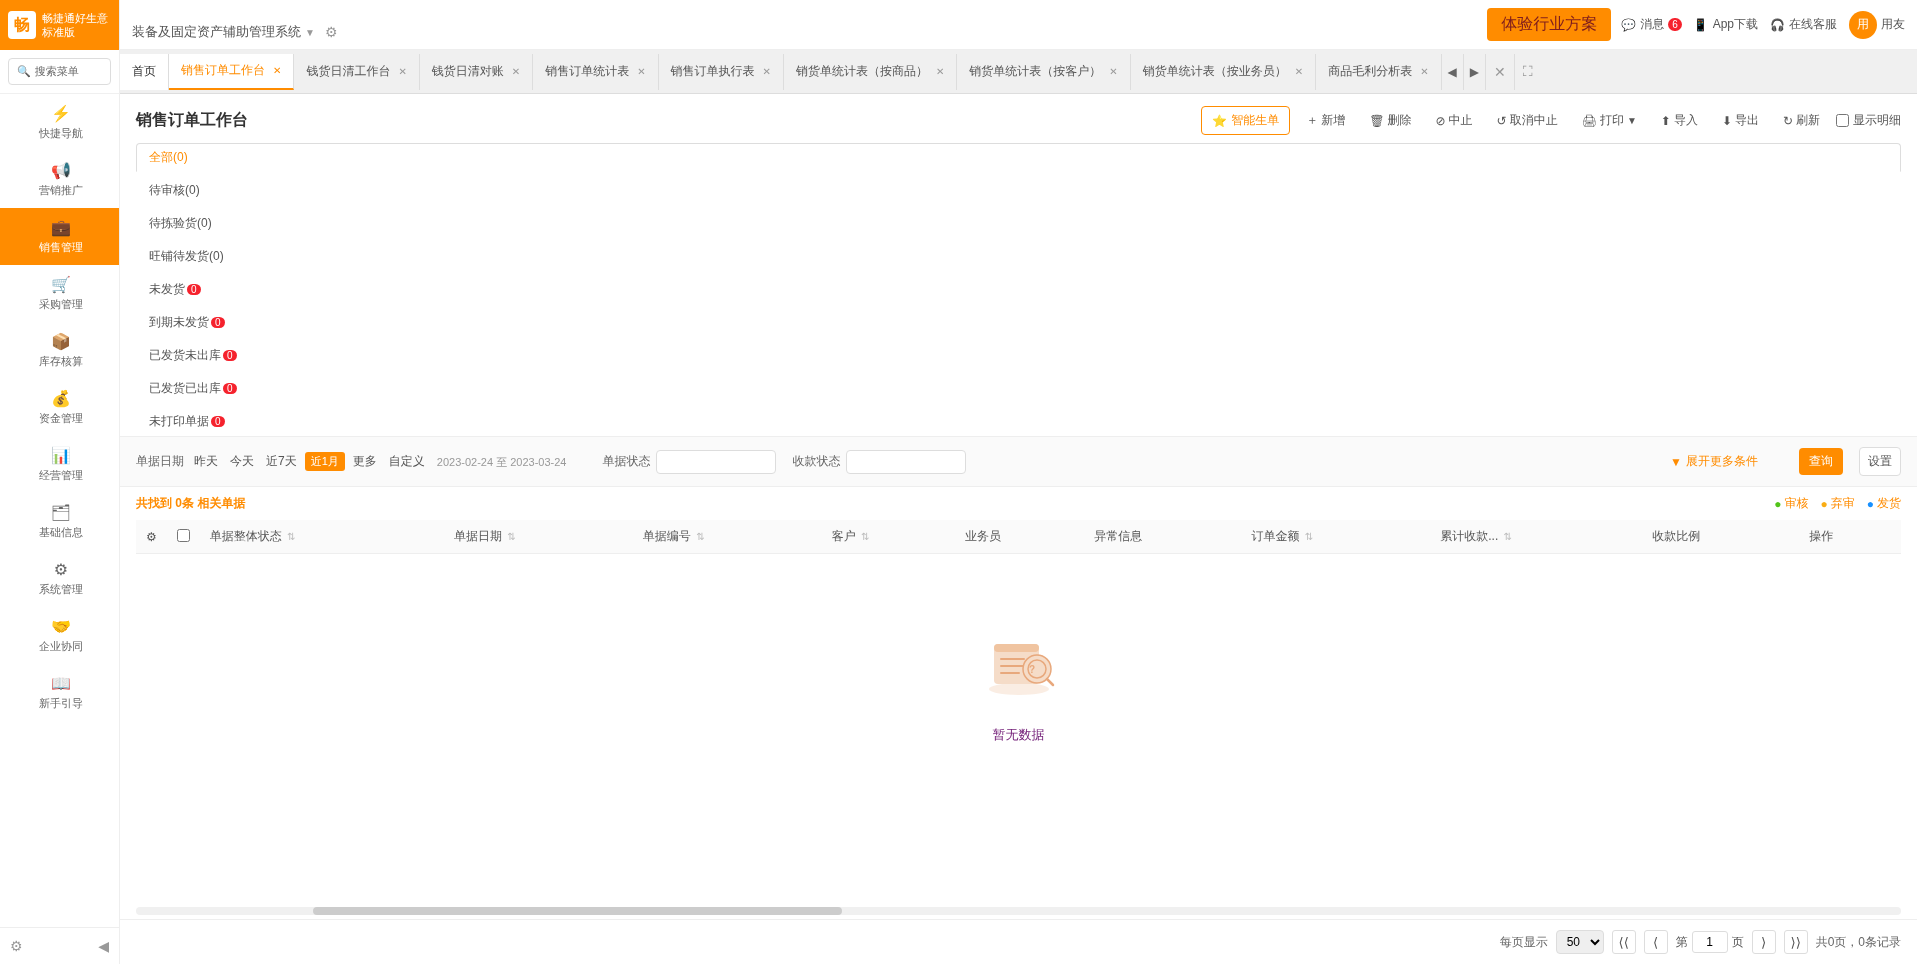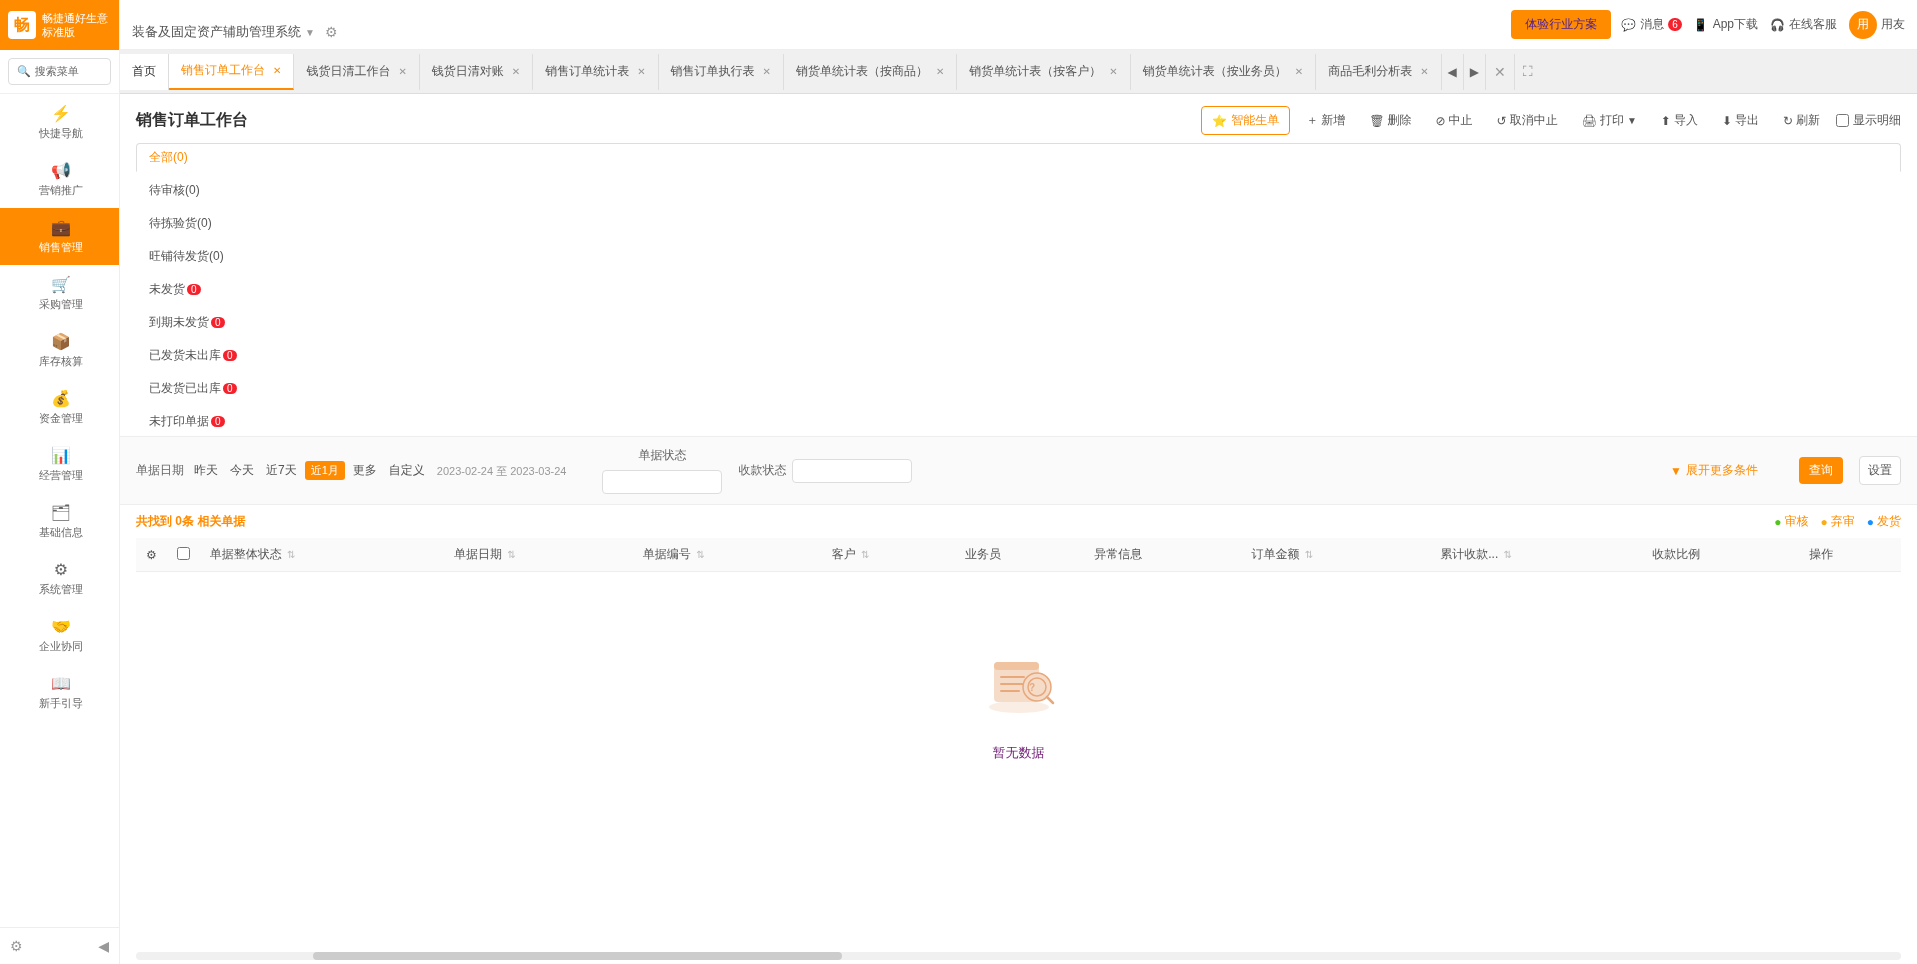--- a/index.html
+++ b/index.html
@@ -21,21 +21,21 @@
 
     
     .main { flex: 1; display: flex; flex-direction: column; overflow: hidden; }
 
     
     .topbar { height: 50px; background: white; display: flex; align-items: center; padding: 0 12px; border-bottom: 1px solid #eee; gap: 10px; }
     .topbar-title { font-size: 13px; color: #333; flex: 1; display: flex; align-items: center; gap: 6px; margin-top: 15px; }
     .topbar-dropdown { display: flex; align-items: center; gap: 4px; cursor: pointer; color: #555; }
     .topbar-dropdown .arrow { font-size: 10px; color: #999; }
     .topbar-gear { color: #999; cursor: pointer; font-size: 14px; margin-left: 4px; }
-    .topbar-industry-btn { background: #ff8c00; color: #4c1d95; border: none; border-radius: 4px; padding: 6px 14px; font-size: 12px; cursor: pointer; }
+    .topbar-industry-btn { background: #ff8c00; color: #7f1d1d; border: none; border-radius: 4px; padding: 6px 14px; font-size: 16px; cursor: pointer; }
     .topbar-actions { display: flex; align-items: center; gap: 12px; margin-left: auto; }
     .topbar-action { display: flex; align-items: center; gap: 4px; color: #555; cursor: pointer; font-size: 12px; }
     .topbar-badge { background: #f5222d; color: white; border-radius: 10px; font-size: 10px; padding: 1px 4px; }
     .topbar-avatar { width: 28px; height: 28px; background: #ff8c00; border-radius: 50%; display: flex; align-items: center; justify-content: center; color: white; font-size: 12px; }
 
     
     .tabbar { background: #f0f0f0; display: flex; align-items: center; border-bottom: 1px solid #ddd; overflow: hidden; height: 44px; }
     .tab { display: flex; align-items: center; gap: 4px; padding: 0 12px; height: 36px; cursor: pointer; font-size: 12px; color: #555; white-space: nowrap; border-right: 1px solid #ddd; flex-shrink: 0; }
     .tab.home { background: white; color: #333; font-weight: 500; }
     .tab.active { background: white; color: #ff8c00; border-bottom: 2px solid #ff8c00; }
@@ -364,21 +364,21 @@
             <span class="date-option">近7天</span>
             <span class="date-option active-date">近1月</span>
             <span class="date-option">更多</span>
             <span class="date-option">自定义</span>
           </div>
         </div>
         <div style="display:flex;flex-direction:column;margin-left:-8px;">
           <span class="date-range">2023-02-24 至 2023-03-24</span>
         </div>
 
-        <div class="filter-item" style="margin-left:20px;flex-direction:column;">
+        <div class="filter-item" style="margin-left:20px;">
           <span class="filter-label">单据状态</span>
           <div style="position:relative;display:inline-block;">
             <select class="filter-select">
               <option></option>
             </select>
           </div>
         </div>
 
         <div class="filter-item">
           <span class="filter-label">收款状态</span>
@@ -487,15 +487,31 @@
             </td>
           </tr>
         </tbody>
       </table>
     </div>
 
     <div class="table-scroll-bar">
       <div class="table-scroll-thumb"></div>
     </div>
 
+    <div class="pagination">
+      <span class="pagination-label">每页显示</span>
+      <select class="pagination-select">
+        <option>50</option>
+      </select>
+      <button class="pagination-btn">⟨⟨</button>
+      <button class="pagination-btn">⟨</button>
+      <div class="pagination-page">
+        <span>第</span>
+        <input type="text" value="1" style="">
+        <span>页</span>
+      </div>
+      <button class="pagination-btn">⟩</button>
+      <button class="pagination-btn">⟩⟩</button>
+      <span class="pagination-info">共0页，0条记录</span>
+    </div>
 
   </div>
 </div>
 
 </body></html>

